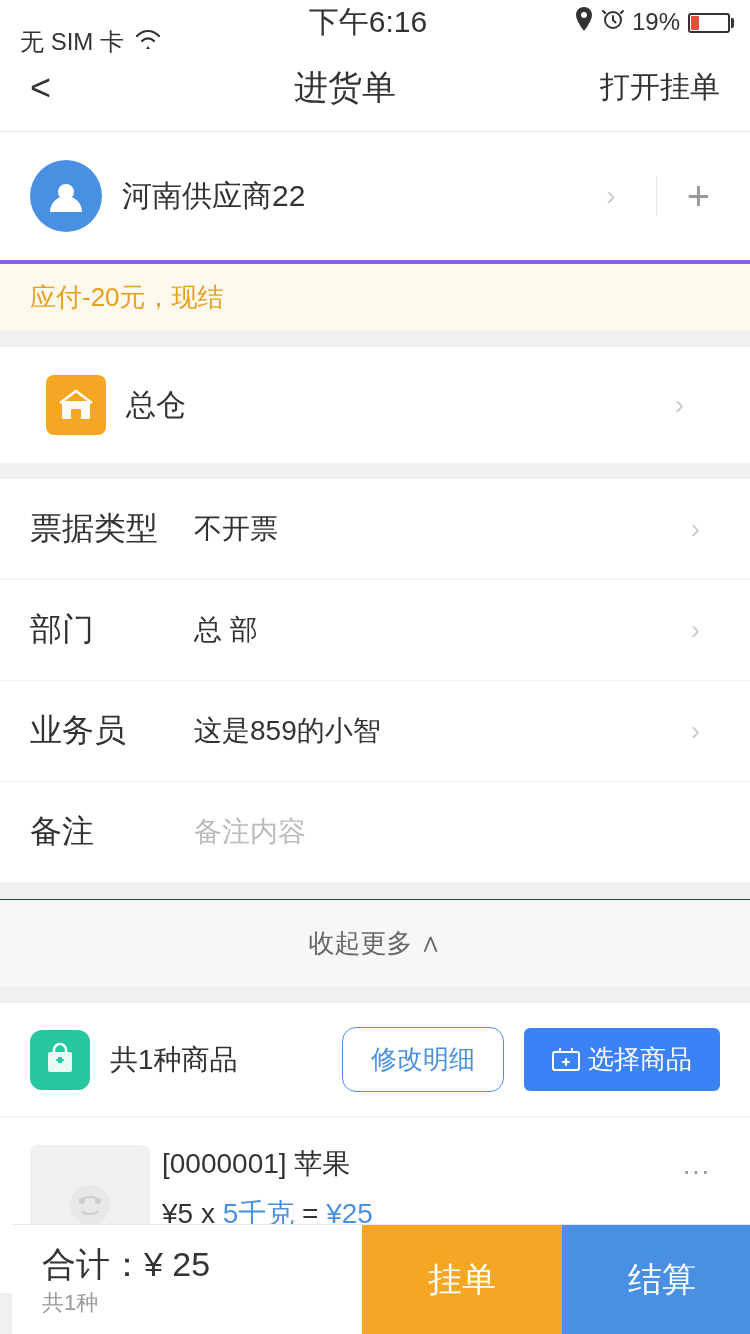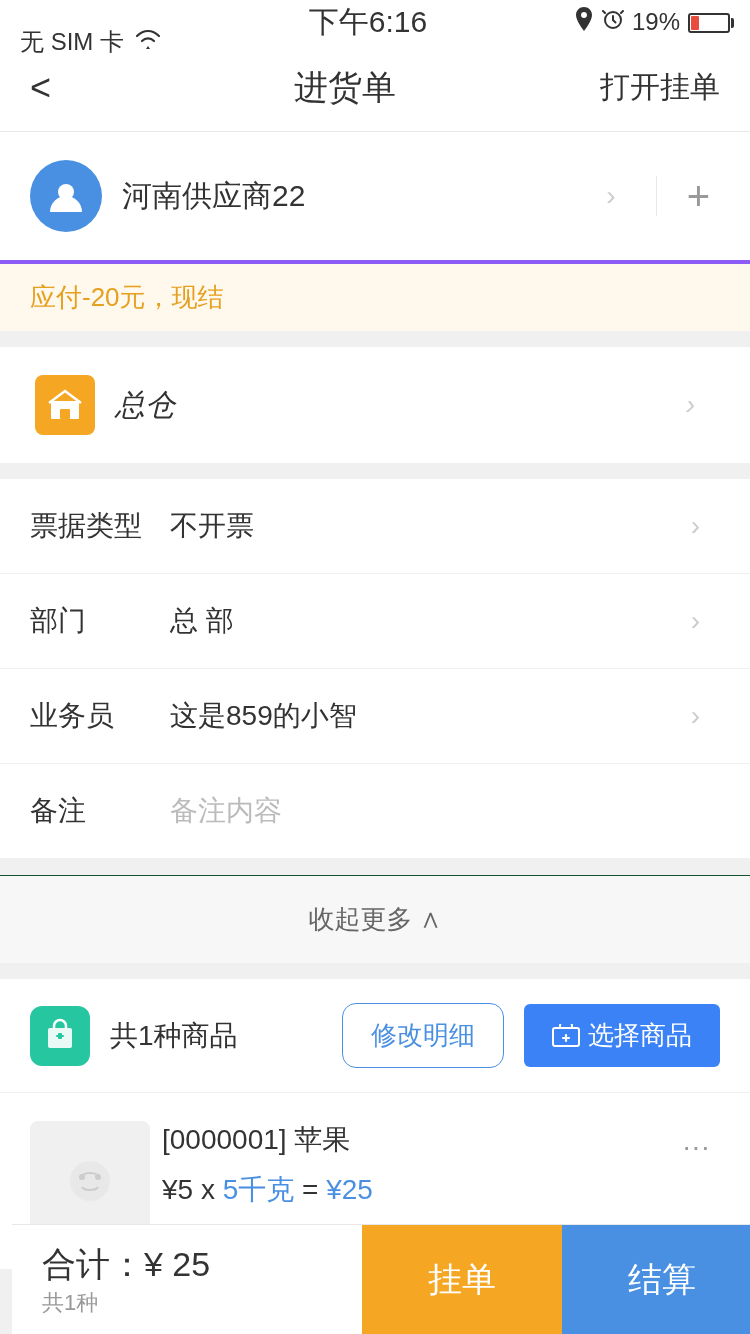--- a/index.html
+++ b/index.html
@@ -85,39 +85,39 @@
     
     .alert-row {
       background: #fff8ec;
       padding: 16px 30px;
       font-size: 26px;
       color: #e6a020;
     }
 
     
     .warehouse-row {
-      display: flex; align-items: center; padding: 28px 35px;
-      background: #fff; cursor: pointer; font-style: italic;
+      display: flex; align-items: center; padding: 28px 46px;
+      background: #fff; cursor: pointer;
     }
     .warehouse-icon {
       width: 60px; height: 60px; border-radius: 8px; background: #f5a623;
       display: flex; align-items: center; justify-content: center;
       margin-right: 20px; flex-shrink: 0;
     }
     .warehouse-icon svg { width: 36px; height: 36px; fill: #fff; }
     .warehouse-name { flex: 1; font-size: 30px; color: #333; }
 
     
     .form-row {
       display: flex; align-items: center; padding: 28px 30px;
       background: #fff; border-bottom: 1px solid #f0f0f0; cursor: pointer;
       min-height: 90px;
     }
-    .form-label { font-size: 28px; color: #333; width: 140px; flex-shrink: 0; }
-    .form-value { flex: 1; font-size: 28px; color: #333; }
+    .form-label { font-size: 32px; color: #333; width: 140px; flex-shrink: 0; }
+    .form-value { flex: 1; font-size: 28px; color: #333; margin-left: 24px; }
     .form-placeholder { color: #bbb; }
 
     
     .collapse-row {
       background: #f7f7f7; padding: 26px 47px; text-align: center;
       font-size: 26px; color: #666; cursor: pointer; border-top: 1px solid #14532d;
     }
 
     
     .product-header {

